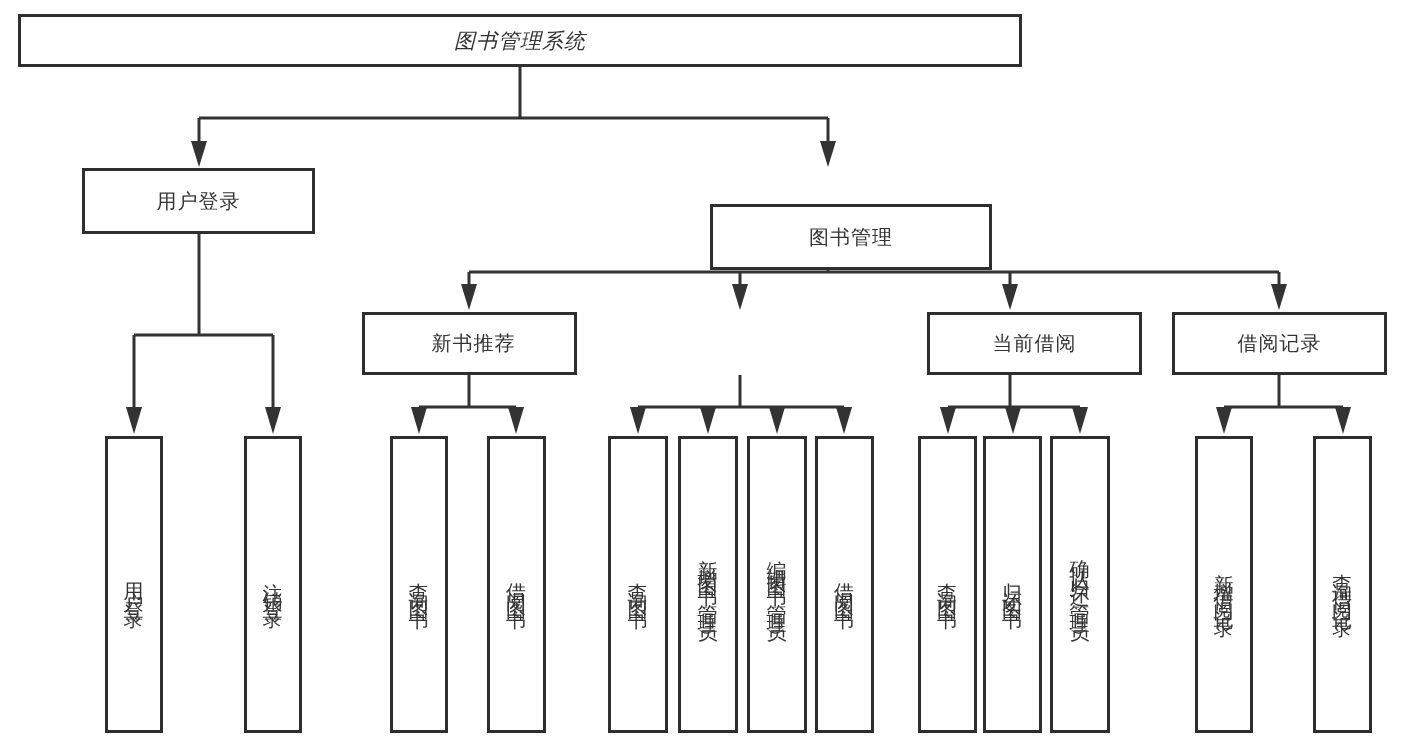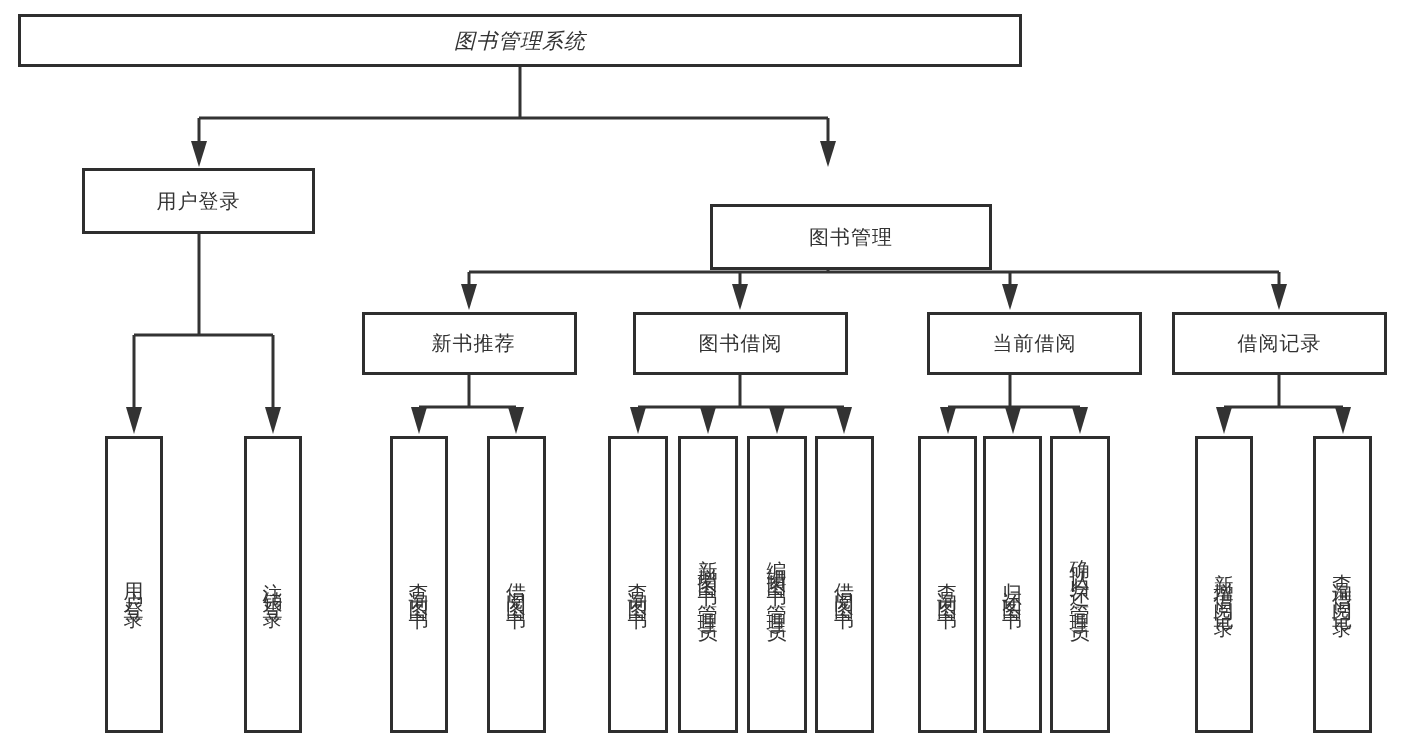--- a/index.html
+++ b/index.html
@@ -126,23 +126,20 @@
   <div class="node hbox" style="left:82px; top:168px; width:233px; height:66px;">
     <span>用户登录</span>
   </div>
   <div class="node hbox" style="left:710px; top:168px; width:282px; height:66px;margin-top:36px;">
     <span>图书管理</span>
   </div>
 
   <div class="node hbox" style="left:362px; top:312px; width:215px; height:63px;padding-left:8px;">
     <span>新书推荐</span>
   </div>
-  <div class="node hbox" style="left:633px; top:312px; width:215px; height:63px;">
-    <span>图书借阅</span>
-  </div>
   <div class="node hbox" style="left:903px; top:312px; width:215px; height:63px;margin-left:24px;">
     <span>当前借阅</span>
   </div>
   <div class="node hbox" style="left:1172px; top:312px; width:215px; height:63px;">
     <span>借阅记录</span>
   </div>
 
   <div class="node vbox" style="left:105px; top:436px; width:58px; height:297px;">
     <span class="vlabel">用户登录</span>
   </div>

